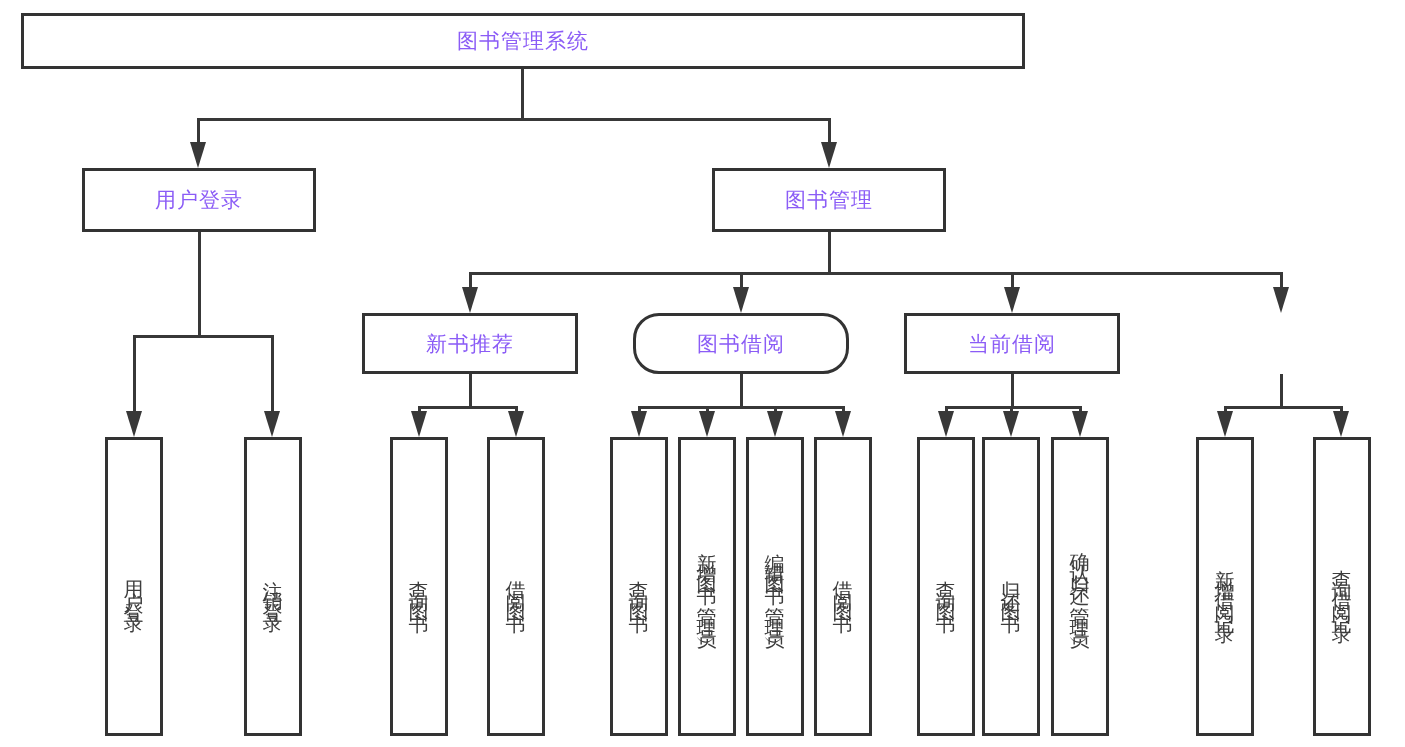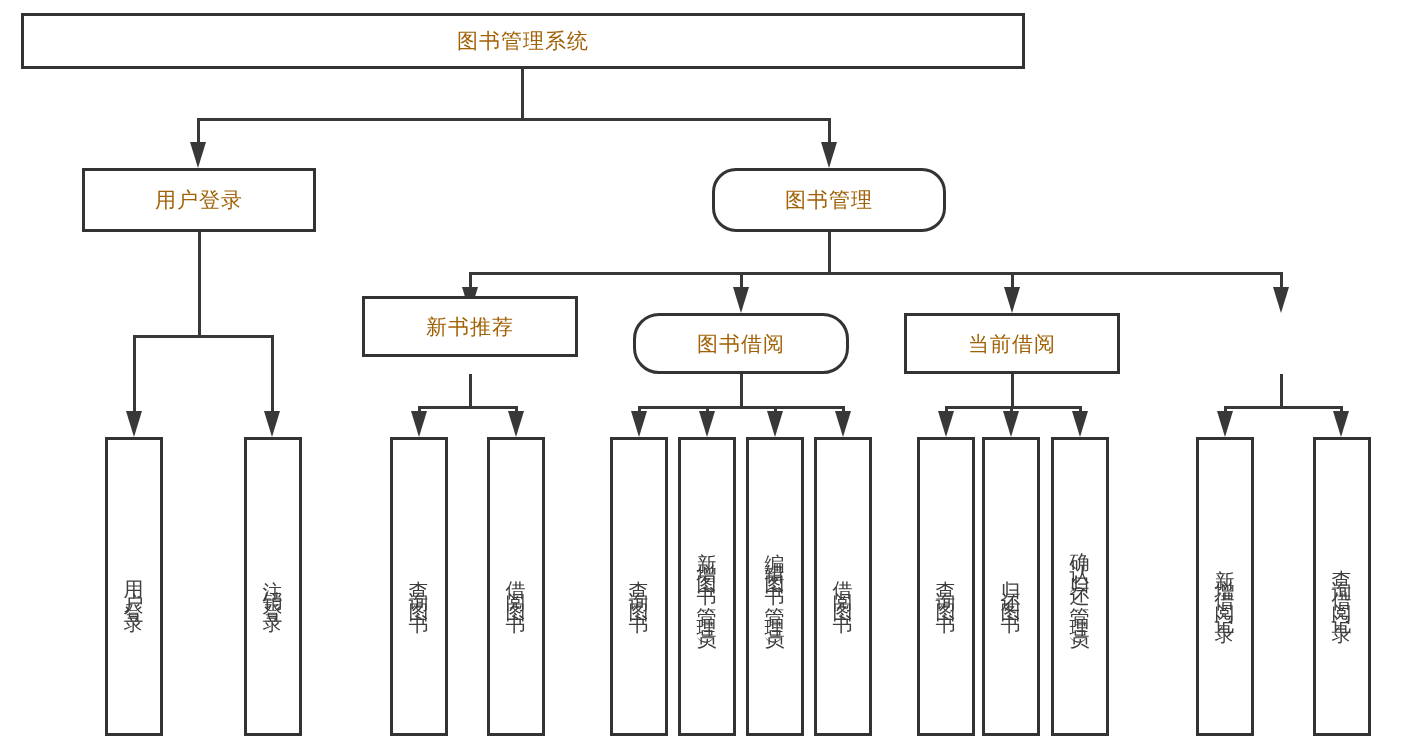--- a/index.html
+++ b/index.html
@@ -1,20 +1,20 @@
 <!DOCTYPE html>
 <html><head>
 <meta charset="utf-8">
 <style>
   html,body{margin:0;padding:0;background:#ffffff;}
   body{font-family:"Liberation Sans","DejaVu Sans",sans-serif;}
   .canvas{position:relative;width:1405px;height:747px;background:#ffffff;overflow:hidden;}
   .box{position:absolute;background:#ffffff;border:3px solid #333333;box-sizing:border-box;
        display:flex;align-items:center;justify-content:center;}
-  .hlabel{font-size:21px;color:#a16207;letter-spacing:1px;white-space:nowrap;}
+  .hlabel{font-size:21px;color:#8b5cf6;letter-spacing:1px;white-space:nowrap;}
   .vlabel{writing-mode:vertical-rl;text-orientation:mixed;font-size:20px;color:#3d3d3d;
           letter-spacing:11px;line-height:1.1;}
   .vline{position:absolute;width:3px;background:#383838;}
   .hline{position:absolute;height:3px;background:#383838;}
   .arrow{position:absolute;width:0;height:0;
          border-left:8px solid transparent;border-right:8px solid transparent;
          border-top:26px solid #383838;}
   .watermark{position:absolute;right:14px;bottom:6px;font-size:18px;color:#9b9b9b;
              letter-spacing:1px;white-space:nowrap;}
 </style>
@@ -82,25 +82,25 @@
   <div class="vline" style="left:1340px;top:406px;height:8px;"></div>
   <div class="arrow" style="left:1333px;top:411px;"></div>
 
   <div class="box" style="left:21px;top:13px;width:1004px;height:56px;">
     <span class="hlabel">图书管理系统</span>
   </div>
 
   <div class="box" style="left:82px;top:168px;width:234px;height:64px;">
     <span class="hlabel">用户登录</span>
   </div>
-  <div class="box" style="left:712px;top:168px;width:234px;height:64px;border-radius:24px;">
+  <div class="box" style="left:712px;top:168px;width:234px;height:64px;">
     <span class="hlabel">图书管理</span>
   </div>
 
-  <div class="box" style="left:362px;top:296px;width:216px;height:61px;">
+  <div class="box" style="left:362px;top:313px;width:216px;height:61px;">
     <span class="hlabel">新书推荐</span>
   </div>
   <div class="box" style="left:633px;top:313px;width:216px;height:61px;border-radius:26px;">
     <span class="hlabel">图书借阅</span>
   </div>
   <div class="box" style="left:904px;top:313px;width:216px;height:61px;">
     <span class="hlabel">当前借阅</span>
   </div>
 
   <div class="box" style="left:105px;top:437px;width:58px;height:299px;">

